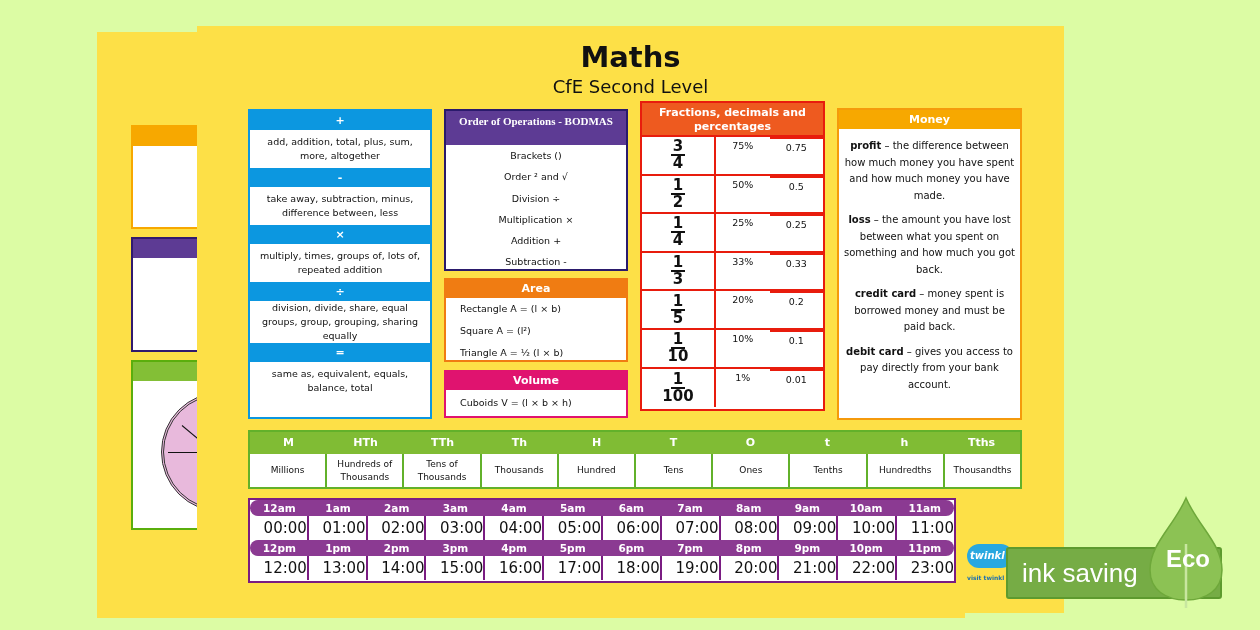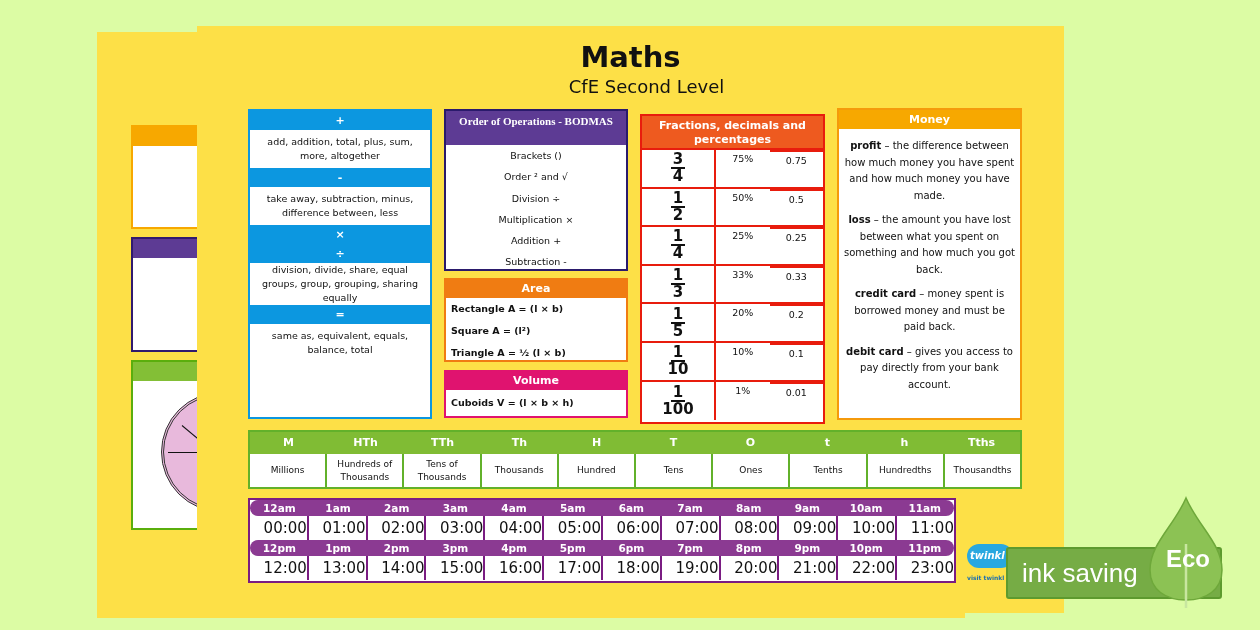--- a/index.html
+++ b/index.html
@@ -18,44 +18,44 @@
   #bk-rounding .bk-hdr { background: #f7a800; }
   #bk-mult { top: 205px; height: 115px; border: 2px solid #311a6e; }
   #bk-mult .bk-hdr { background: #5d3b94; }
   #bk-clock { top: 328px; height: 170px; border: 2px solid #5aae0c; }
   #bk-clock .bk-hdr { background: #83bf36; }
   .clock-face { position: absolute; left: 28px; top: 30px; width: 120px; height: 120px; border-radius: 50%; background: #e8b9dc; border: 3px double #333; }
   .clock-hand { position: absolute; background: #111; height: 1px; }
 
   
   .title { position: absolute; left: 0; width: 100%; top: 14px; text-align: center; font-size: 29px; font-weight: bold; font-family: "DejaVu Sans", sans-serif; }
-  .subtitle { position: absolute; left: 16px; width: 100%; top: 50px; text-align: center; font-size: 18px; }
+  .subtitle { position: absolute; left: 0; width: 100%; top: 50px; text-align: center; font-size: 18px; }
 
   .box { position: absolute; background: #fff; }
   .hdr { color: #fff; font-weight: bold; text-align: center; font-size: 11px; }
 
   
   #ops { left: 51px; top: 83px; width: 184px; height: 310px; border: 2px solid #0c97e0; }
   .ops-hdr { background: #0c97e0; color: #fff; height: 19px; line-height: 19px; text-align: center; font-weight: bold; font-size: 11px; }
   .ops-body { height: 38px; display: flex; align-items: center; justify-content: center; text-align: center; font-size: 9.5px; line-height: 14px; padding: 0 4px; }
 
   
   #bodmas { left: 247px; top: 83px; width: 184px; height: 162px; border: 2px solid #2a1a6c; }
   #bodmas .hdr { background: #5d3b94; height: 34px; line-height: 14px; padding-top: 3px; font-size: 11px; font-family: Liberation Serif, serif; }
   .bodmas-row { text-align: center; font-size: 9.5px; height: 21.3px; line-height: 21px; }
 
   #area { left: 247px; top: 252px; width: 184px; height: 84px; border: 2px solid #f07c12; }
   #area .hdr { background: #f07c12; height: 18px; line-height: 18px; }
-  .area-row { font-size: 9.5px; font-weight: bold; padding-left: 5px; height: 22px; line-height: 22px; }
+  .area-row { font-size: 9.5px; font-weight: normal; padding-left: 14px; height: 22px; line-height: 22px; }
 
   #volume { left: 247px; top: 344px; width: 184px; height: 48px; border: 2px solid #e0136f; }
   #volume .hdr { background: #e0136f; height: 18px; line-height: 18px; }
 
   
-  #fractions { left: 443px; top: 88px; width: 185px; height: 310px; border: 2px solid #e81c0d; }
+  #fractions { left: 443px; top: 75px; width: 185px; height: 310px; border: 2px solid #e81c0d; }
   #fractions .hdr { background: #ee5a1f; height: 34px; line-height: 14px; padding-top: 3px; border-bottom: 2px solid #e81c0d; }
   .frac-row { display: flex; height: 38.6px; border-bottom: 2px solid #e81c0d; }
   .frac-row:last-child { border-bottom: none; }
   .frac-left { width: 74px; border-right: 2px solid #e81c0d; display: flex; align-items: center; justify-content: center; }
   .frac { display: flex; flex-direction: column; align-items: center; font-size: 15px; font-weight: bold; line-height: 15px; }
   .frac .num { border-bottom: 2px solid #111; padding: 0 2px; }
   .frac-right { flex: 1; display: flex; }
   .frac-cell { flex: 1; text-align: center; font-size: 9.5px; line-height: 18px; }
   .frac-cell + .frac-cell { border-top: 2px solid #e81c0d; }
 
@@ -121,20 +121,21 @@
 <div class="sheet" id="front-sheet">
   <div class="title">Maths</div>
   <div class="subtitle">CfE Second Level</div>
 
   <div class="box" id="ops">
     <div class="ops-hdr">+</div>
     <div class="ops-body">add, addition, total, plus, sum, more, altogether</div>
     <div class="ops-hdr">-</div>
     <div class="ops-body">take away, subtraction, minus, difference between, less</div>
     <div class="ops-hdr">×</div>
+    <div class="ops-body">multiply, times, groups of, lots of, repeated addition</div>
     <div class="ops-hdr">÷</div>
     <div class="ops-body" style="height:42px">division, divide, share, equal groups, group, grouping, sharing equally</div>
     <div class="ops-hdr">=</div>
     <div class="ops-body">same as, equivalent, equals, balance, total</div>
   </div>
 
   <div class="box" id="bodmas">
     <div class="hdr">Order of Operations - BODMAS</div>
     <div class="bodmas-row">Brackets ()</div>
     <div class="bodmas-row">Order ² and √</div>

